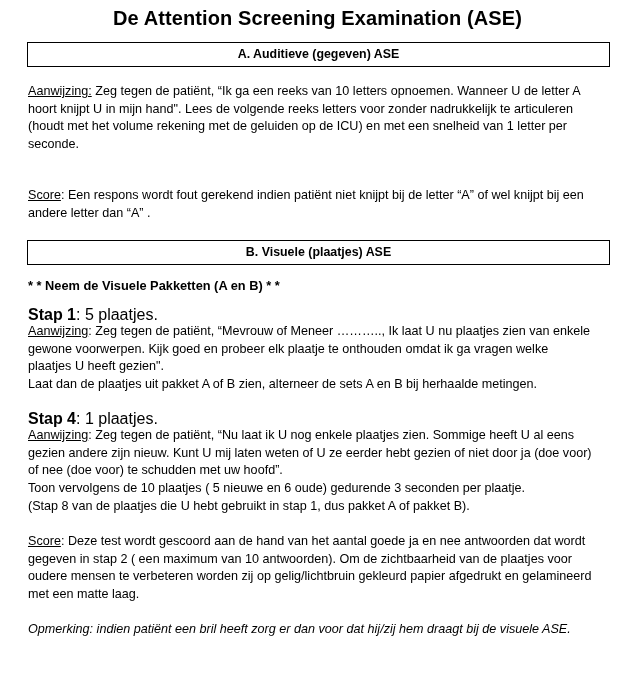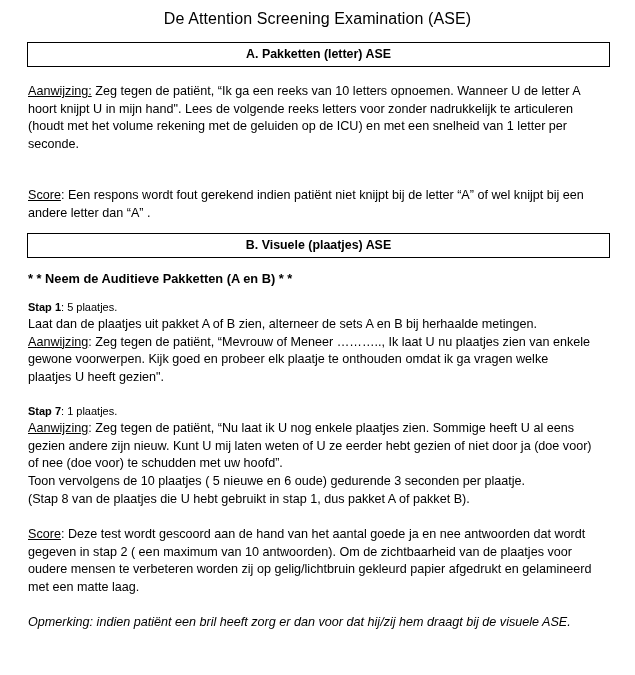--- a/index.html
+++ b/index.html
@@ -19,36 +19,36 @@
     height: 675px;
     box-sizing: border-box;
     padding: 0;
     position: relative;
   }
   .title-block {
     text-align: center;
     padding-top: 9px;
   }
   .title-line {
-    font-weight: normal;
-    font-size: 16px;
+    font-weight: bold;
+    font-size: 20px;
     line-height: 19px;
     letter-spacing: 0.1px;
   }
   .section-box {
     margin: 14px 25px 0 27px;
     border: 1.3px solid #000000;
     height: 23px;
     line-height: 23px;
     text-align: center;
     font-weight: bold;
     font-size: 12.4px;
   }
   .section-box.second {
-    margin-top: 10px;
+    margin-top: 17px;
   }
   .body-block {
     margin: 0 42px 0 28px;
     font-size: 12.6px;
     line-height: 17.6px;
   }
   .para {
     margin: 0;
     padding: 0;
   }
@@ -64,64 +64,64 @@
     font-size: 13.6px;
     letter-spacing: 4.2px;
     line-height: 18px;
   }
   .stars-line {
     font-weight: bold;
     font-size: 12.8px;
     line-height: 17px;
   }
   .stap-head {
-    font-size: 11px;
+    font-size: 16px;
     line-height: 17.6px;
   }
 </style>
 </head>
 <body>
 
 <div class="page">
 
   <div class="title-block">
     <div class="title-line">De Attention Screening Examination (ASE)</div>
   </div>
 
-  <div class="section-box">A. Pakketten (letter) ASE</div>
+  <div class="section-box">A. Auditieve (gegeven) ASE</div>
 
   <div class="gap-16"></div>
 
   <div class="body-block">
     <p class="para"><span class="u">Aanwijzing:</span><span> Zeg tegen de patiënt, “Ik ga een reeks van 10 letters opnoemen. Wanneer U de letter A hoort knijpt U in mijn hand". Lees de volgende reeks letters voor zonder nadrukkelijk te articuleren (houdt met het volume rekening met de geluiden op de ICU) en met een snelheid van 1 letter per seconde.</span></p>
 
     <div class="gap-16"></div>
 
 
     <div class="gap-18"></div>
 
     <p class="para"><span class="u">Score</span><span>: Een respons wordt fout gerekend indien patiënt niet knijpt bij de letter “A” of wel knijpt bij een andere letter dan “A” .</span></p>
   </div>
 
   <div class="section-box second">B. Visuele (plaatjes) ASE</div>
 
   <div class="gap-12"></div>
 
   <div class="body-block">
-    <p class="para stars-line">* * Neem de Auditieve Pakketten (A en B) * *</p>
+    <p class="para stars-line">* * Neem de Visuele Pakketten (A en B) * *</p>
 
     <div class="gap-12"></div>
 
     <p class="para stap-head"><span class="b">Stap 1</span><span>: 5 plaatjes.</span></p>
+    <p class="para"><span class="u">Aanwijzing</span><span>: Zeg tegen de patiënt, “Mevrouw of Meneer ……….., Ik laat U nu plaatjes zien van enkele gewone voorwerpen. Kijk goed en probeer elk plaatje te onthouden omdat ik ga vragen welke plaatjes U heeft gezien".</span></p>
     <p class="para">Laat dan de plaatjes uit pakket A of B zien, alterneer de sets A en B bij herhaalde metingen.</p>
-    <p class="para"><span class="u">Aanwijzing</span><span>: Zeg tegen de patiënt, “Mevrouw of Meneer ……….., Ik laat U nu plaatjes zien van enkele gewone voorwerpen. Kijk goed en probeer elk plaatje te onthouden omdat ik ga vragen welke plaatjes U heeft gezien".</span></p>
 
     <div class="gap-16"></div>
 
-    <p class="para stap-head"><span class="b">Stap 7</span><span>:  1 plaatjes.</span></p>
+    <p class="para stap-head"><span class="b">Stap 4</span><span>:  1 plaatjes.</span></p>
     <p class="para"><span class="u">Aanwijzing</span><span>: Zeg tegen de patiënt, “Nu laat ik U nog enkele plaatjes zien. Sommige heeft U al eens gezien andere zijn nieuw. Kunt U mij laten weten of U ze eerder hebt gezien of niet door ja (doe voor) of nee (doe voor) te schudden met uw hoofd”.</span></p>
     <p class="para">Toon vervolgens de 10 plaatjes ( 5 nieuwe en 6 oude) gedurende 3 seconden per plaatje.</p>
     <p class="para">(Stap 8 van de plaatjes die U hebt gebruikt in stap 1, dus pakket A of pakket B).</p>
 
     <div class="gap-18"></div>
 
     <p class="para"><span class="u">Score</span><span>: Deze test wordt gescoord aan de hand van het aantal goede ja en nee antwoorden dat wordt gegeven in stap 2 ( een maximum van 10 antwoorden). Om de zichtbaarheid van de plaatjes voor oudere mensen te verbeteren worden zij op gelig/lichtbruin gekleurd papier afgedrukt en gelamineerd met een matte laag.</span></p>
 
     <div class="gap-18"></div>
 

